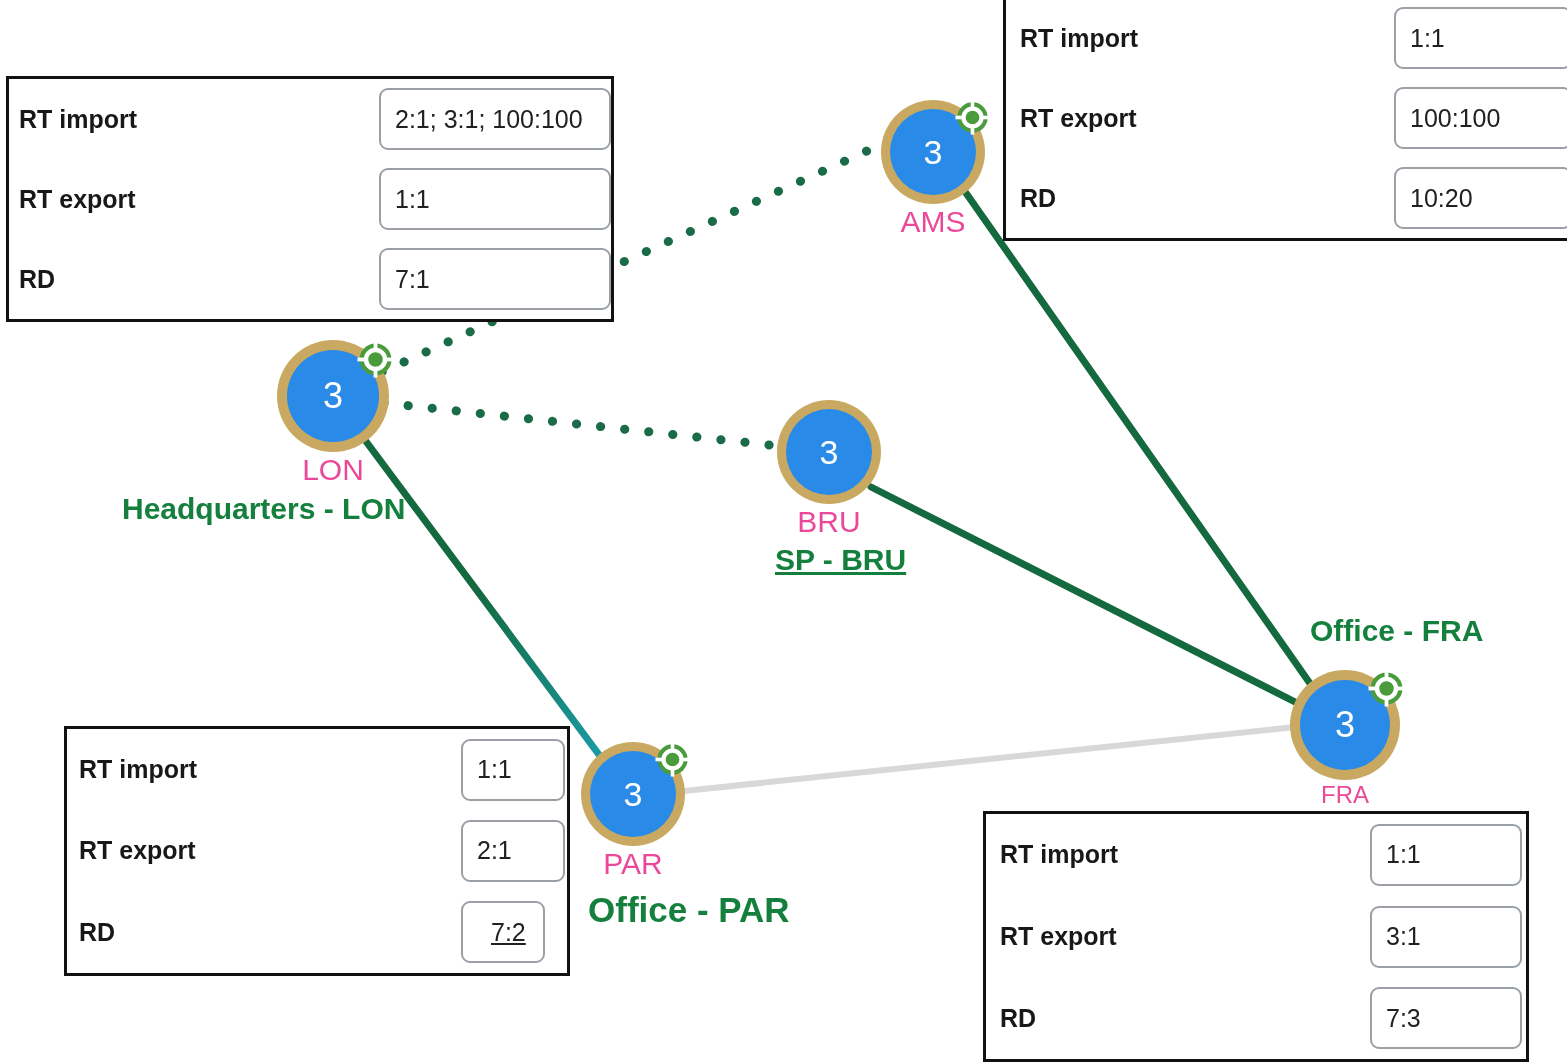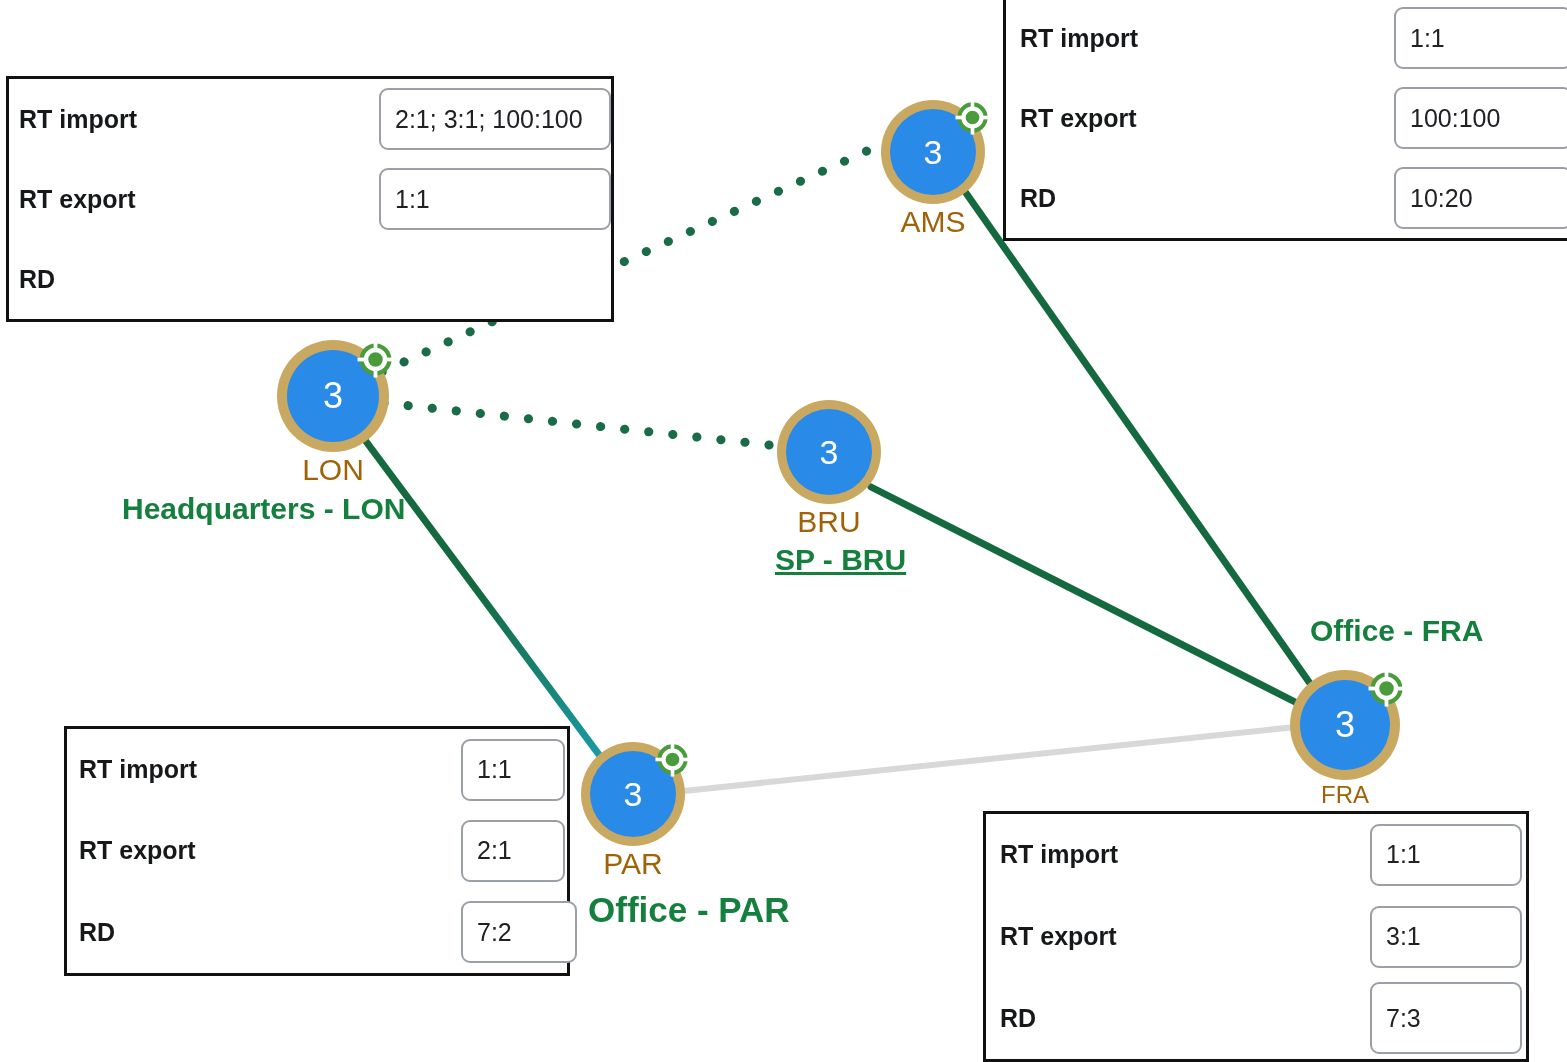--- a/index.html
+++ b/index.html
@@ -47,21 +47,21 @@
     color: #ffffff;
     font-weight: 400;
   }
   .node-badge {
     position: absolute;
     z-index: 4;
   }
   .node-code {
     position: absolute;
     white-space: nowrap;
-    color: #a16207;
+    color: #ec4899;
     font-weight: 400;
     text-align: center;
     left: 50%;
     transform: translateX(-50%);
   }
   .node-title {
     position: absolute;
     white-space: nowrap;
     color: #15803d;
     font-weight: bold;
@@ -223,20 +223,21 @@
     <div class="panel-row" style="padding:0 0 0 10px;">
       <div class="panel-label" style="width:360px;">RT import</div>
       <div class="panel-field" style="width:232px; height:62px; padding:0 14px;">2:1; 3:1; 100:100</div>
     </div>
     <div class="panel-row" style="padding:0 0 0 10px;">
       <div class="panel-label" style="width:360px;">RT export</div>
       <div class="panel-field" style="width:232px; height:62px; padding:0 14px;">1:1</div>
     </div>
     <div class="panel-row" style="padding:0 0 0 10px;">
       <div class="panel-label" style="width:360px;">RD</div>
+      <div class="panel-field" style="width:232px; height:62px; padding:0 14px;">7:1</div>
     </div>
   </div>
 
   <div class="panel" style="left:1003px; top:-5px; width:570px; height:246px;">
     <div class="panel-row" style="padding:0 0 0 14px;">
       <div class="panel-label" style="width:374px;">RT import</div>
       <div class="panel-field" style="width:178px; height:62px; padding:0 14px;">1:1</div>
     </div>
     <div class="panel-row" style="padding:0 0 0 14px;">
       <div class="panel-label" style="width:374px;">RT export</div>
@@ -252,32 +253,32 @@
     <div class="panel-row" style="padding:0 0 0 12px;">
       <div class="panel-label" style="width:382px;">RT import</div>
       <div class="panel-field" style="width:104px; height:62px; padding:0 14px;">1:1</div>
     </div>
     <div class="panel-row" style="padding:0 0 0 12px;">
       <div class="panel-label" style="width:382px;">RT export</div>
       <div class="panel-field" style="width:104px; height:62px; padding:0 14px;">2:1</div>
     </div>
     <div class="panel-row" style="padding:0 0 0 12px;">
       <div class="panel-label" style="width:382px;">RD</div>
-      <div class="panel-field" style="width:116px; height:62px; padding:0 14px;">7:2</div>
+      <div class="panel-field" style="width:84px; height:62px; padding:0 28px;text-decoration:underline;">7:2</div>
     </div>
   </div>
 
   <div class="panel" style="left:983px; top:811px; width:546px; height:251px;">
     <div class="panel-row" style="padding:0 0 0 14px;">
       <div class="panel-label" style="width:370px;">RT import</div>
       <div class="panel-field" style="width:152px; height:62px; padding:0 14px;">1:1</div>
     </div>
     <div class="panel-row" style="padding:0 0 0 14px;">
       <div class="panel-label" style="width:370px;">RT export</div>
       <div class="panel-field" style="width:152px; height:62px; padding:0 14px;">3:1</div>
     </div>
     <div class="panel-row" style="padding:0 0 0 14px;">
       <div class="panel-label" style="width:370px;">RD</div>
-      <div class="panel-field" style="width:152px; height:72px; padding:0 14px;">7:3</div>
+      <div class="panel-field" style="width:152px; height:62px; padding:0 14px;">7:3</div>
     </div>
   </div>
 
 </div>
 
 </body></html>

